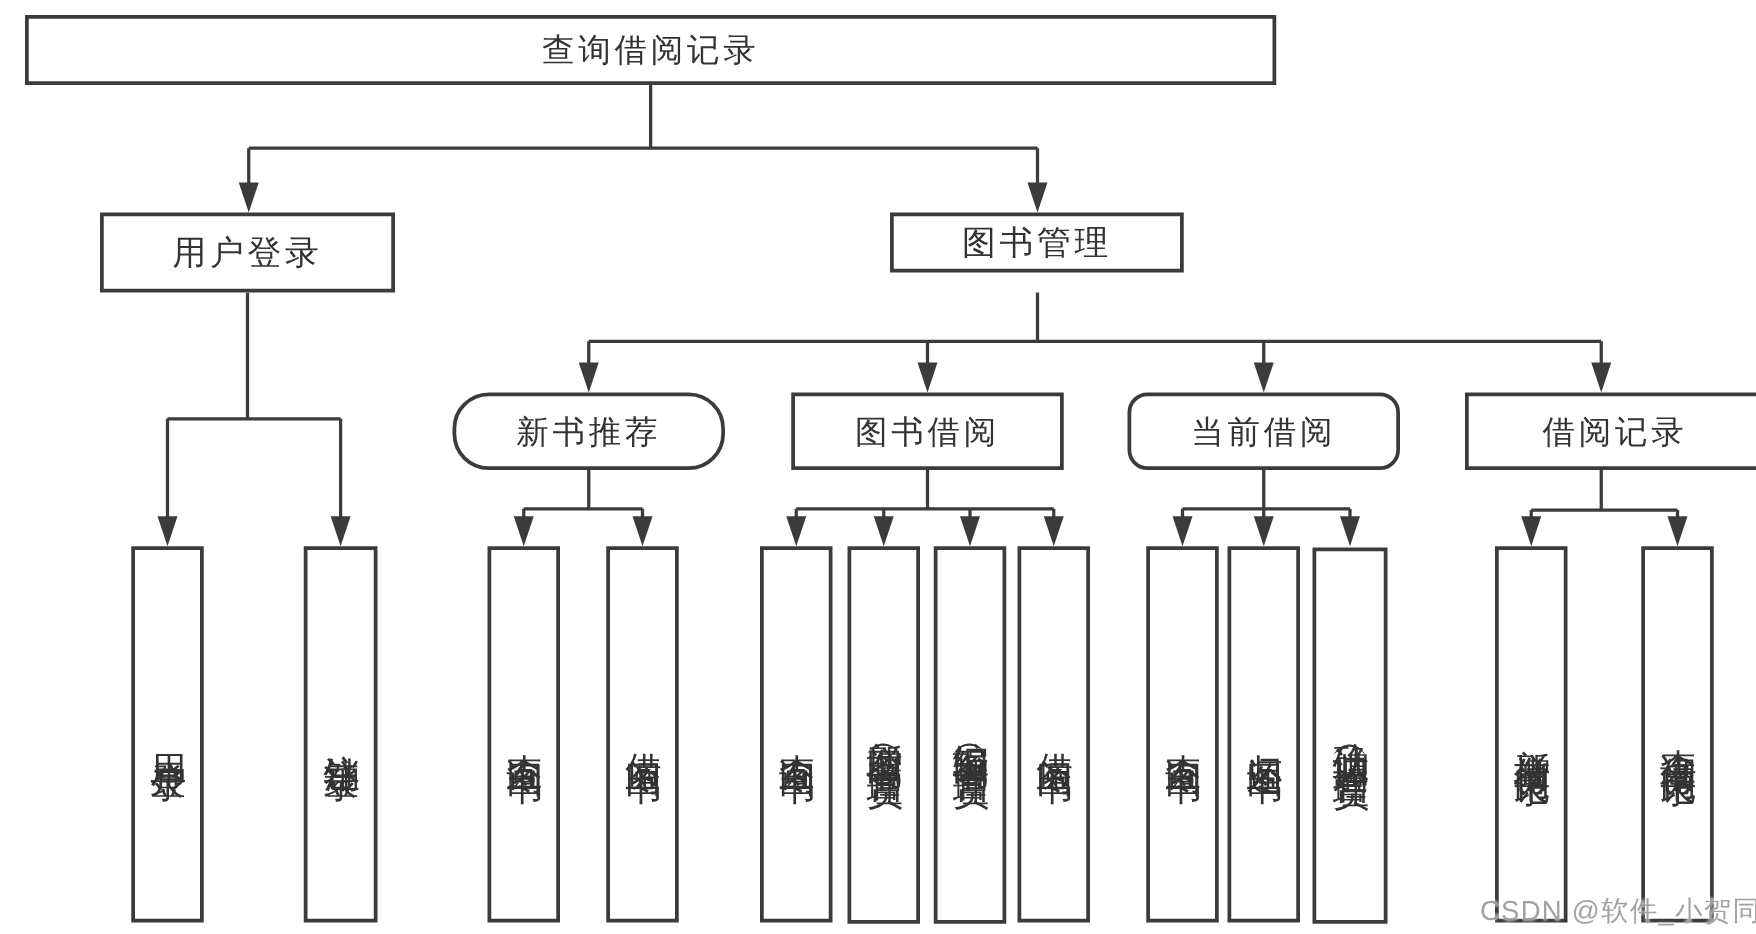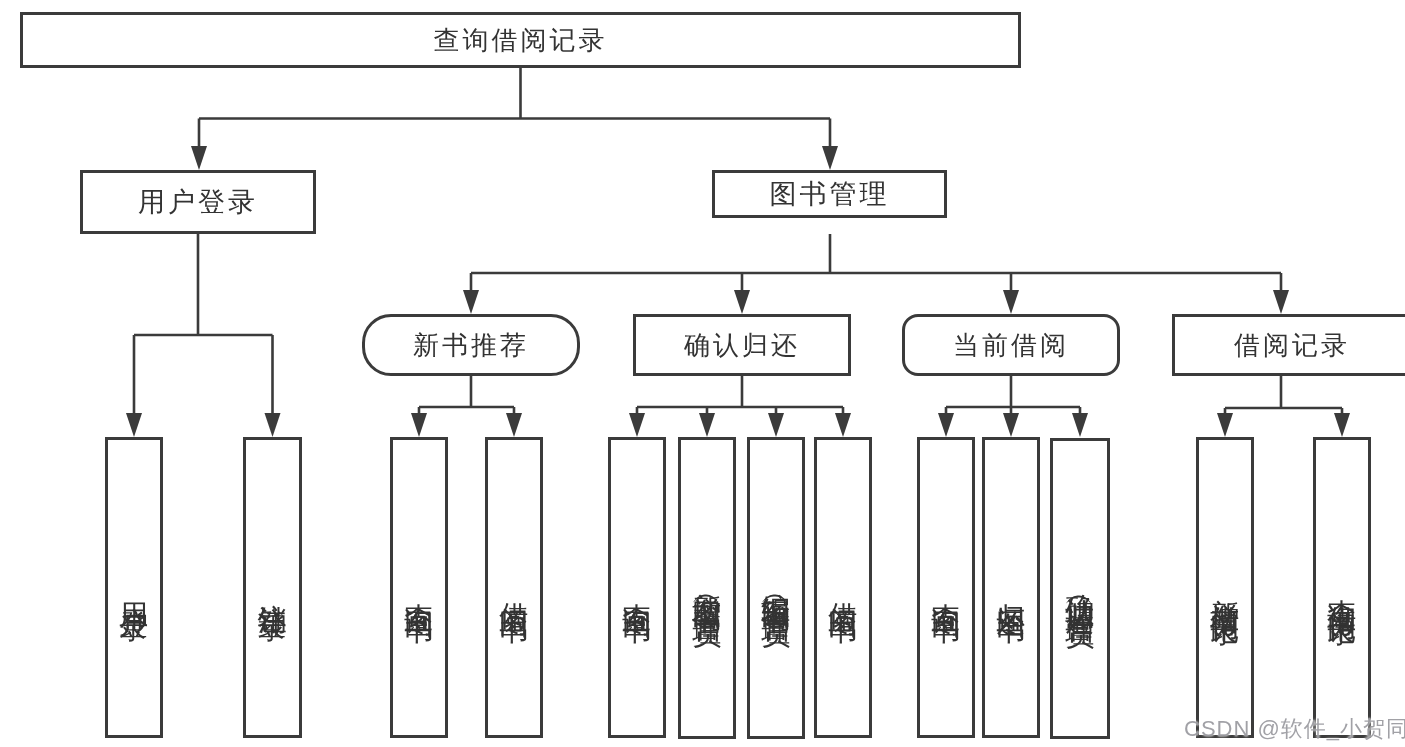--- a/index.html
+++ b/index.html
@@ -60,21 +60,21 @@
       <polygon points="1334,413 1350,413 1342,437"></polygon>
     </g>
   </svg>
 
   <div class="box hbox" style="left:20px;top:12px;width:1001px;height:56px;">查询借阅记录</div>
 
   <div class="box hbox lvl2" style="left:80px;top:170px;width:236px;height:64px;">用户登录</div>
   <div class="box hbox lvl2" style="left:712px;top:170px;width:235px;height:48px;">图书管理</div>
 
   <div class="box hbox lvl3" style="left:362px;top:314px;width:218px;height:62px;border-radius:29px;">新书推荐</div>
-  <div class="box hbox lvl3" style="left:633px;top:314px;width:218px;height:62px;">确认归还</div>
+  <div class="box hbox lvl3" style="left:633px;top:314px;width:218px;height:62px;">图书借阅</div>
   <div class="box hbox lvl3" style="left:902px;top:314px;width:218px;height:62px;border-radius:16px;">当前借阅</div>
   <div class="box hbox lvl3" style="left:1172px;top:314px;width:240px;height:62px;">借阅记录</div>
 
   <div class="box vbox" style="left:105px;top:437px;width:58px;height:301px;">用户登录</div>
   <div class="box vbox" style="left:243px;top:437px;width:59px;height:301px;">注销登录</div>
 
   <div class="box vbox" style="left:390px;top:437px;width:58px;height:301px;">查询图书</div>
   <div class="box vbox" style="left:485px;top:437px;width:58px;height:301px;">借阅图书</div>
 
   <div class="box vbox" style="left:608px;top:437px;width:58px;height:301px;">查询图书</div>

